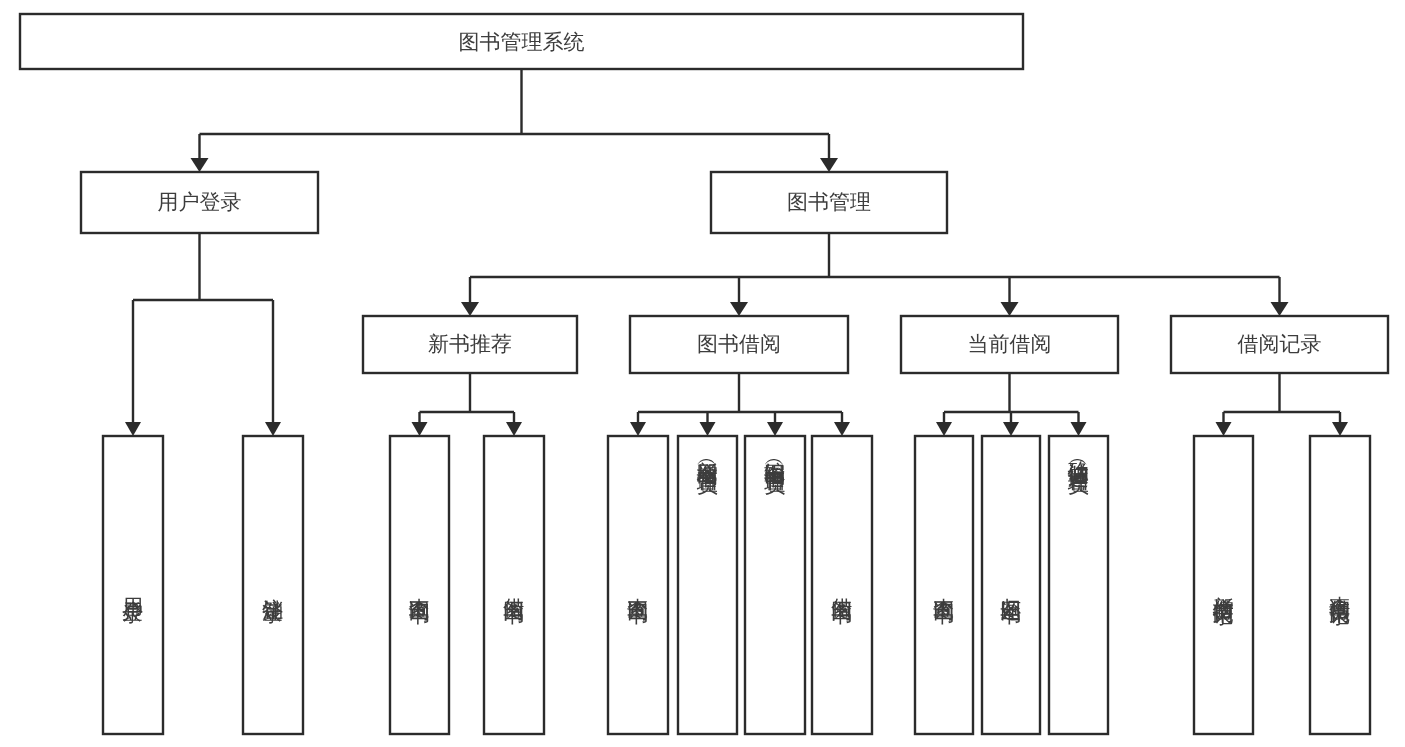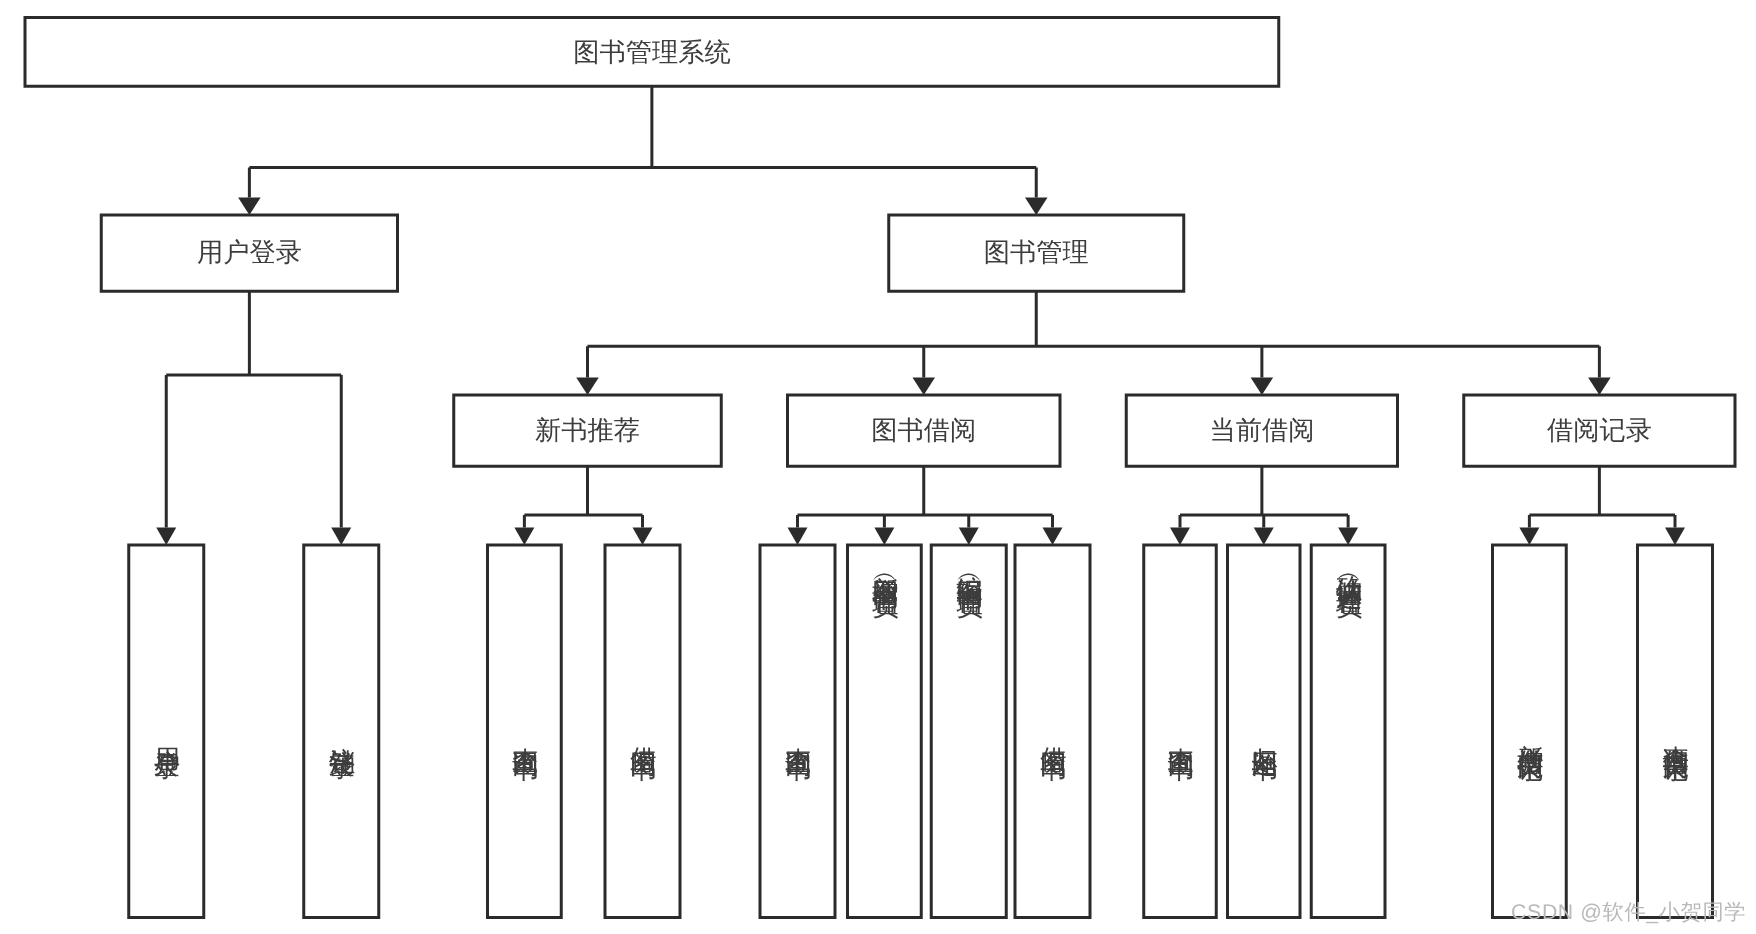--- a/index.html
+++ b/index.html
@@ -206,14 +206,13 @@
   <div class="leaf-label-wrap" style="left:1049px; top:436px; width:59px; height:298px; align-items:flex-start;">
     <span class="leaf-label" style="padding-top:8px;">确认归还（管理员）</span>
   </div>
   <div class="leaf-label-wrap" style="left:1194px; top:436px; width:59px; height:298px;">
     <span class="leaf-label">新增借阅记录</span>
   </div>
   <div class="leaf-label-wrap" style="left:1310px; top:436px; width:60px; height:298px;">
     <span class="leaf-label">查询借阅记录</span>
   </div>
 
-  <div id="watermark">CSDN @软件_小贺同学</div>
 </div>
 
 </body></html>

